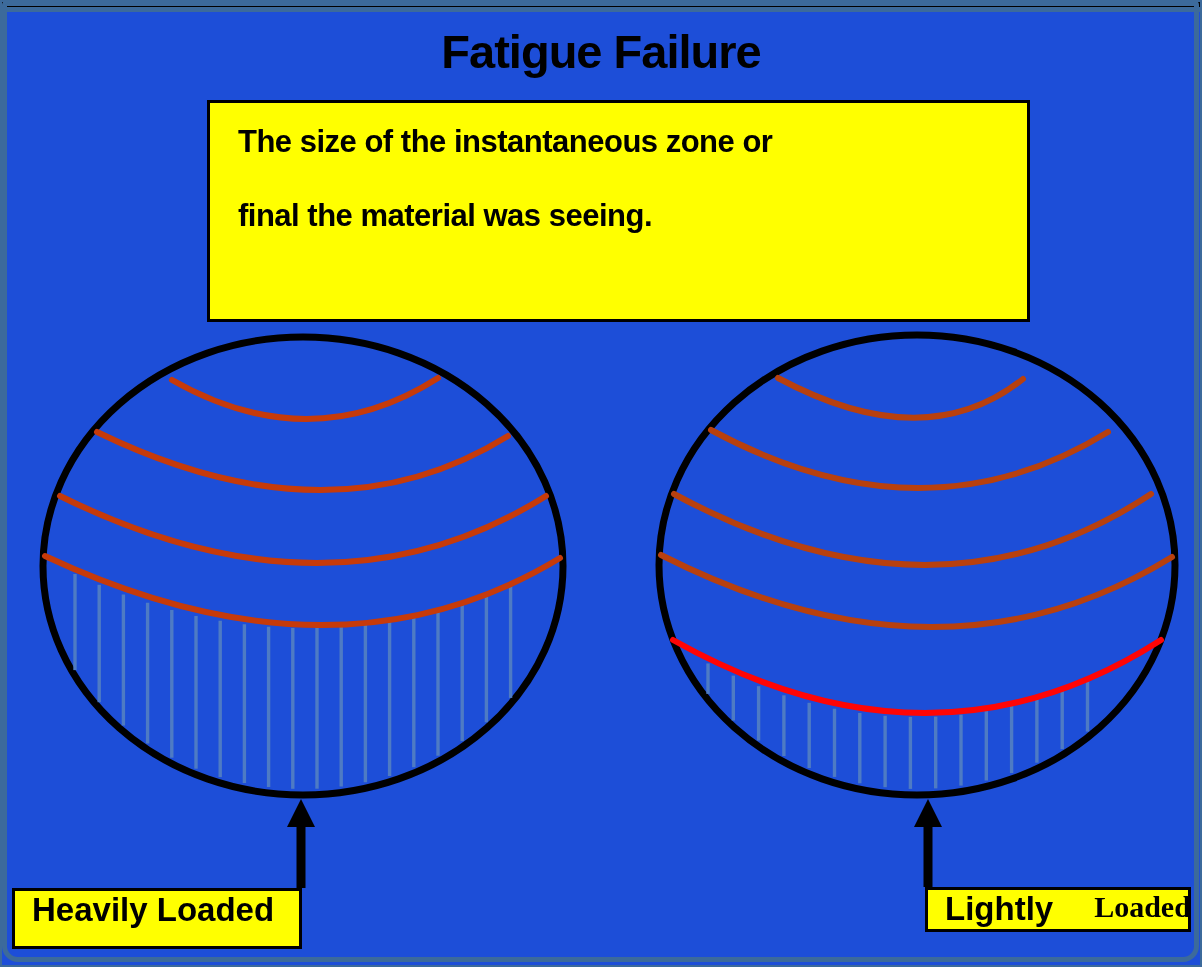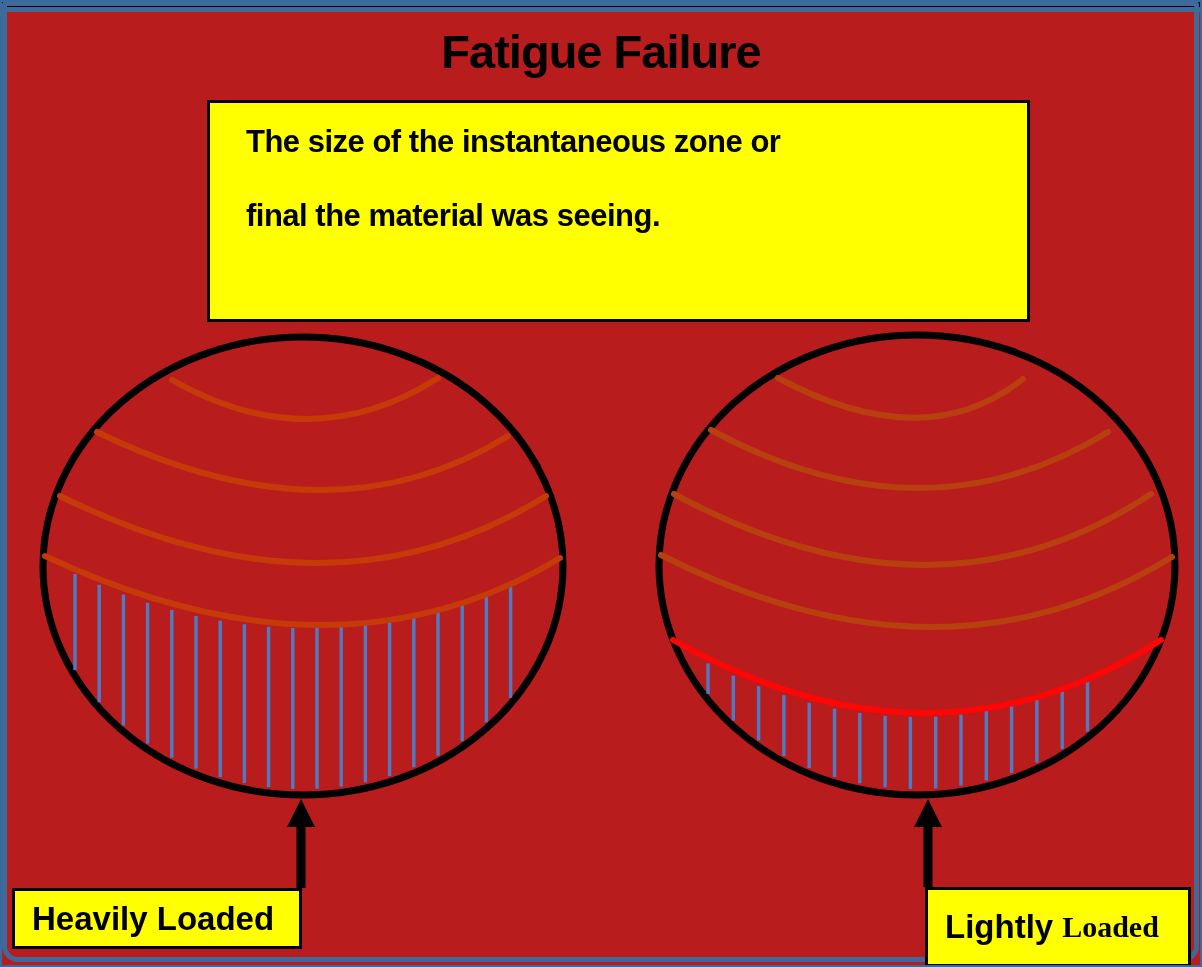--- a/index.html
+++ b/index.html
@@ -9,21 +9,21 @@
     --orange-right:#B8400E;
     --hatch-blue:#4E7BC4;
     --zone-red:#FF0505;
     --ink:#000000;
   }
   *{box-sizing:border-box;}
   html,body{margin:0;padding:0;background:#fff;}
   .page{
     position:relative;
     width:1202px;height:967px;
-    background:#b91c1c;
+    background:#1d4ed8;
     font-family:"Liberation Sans", sans-serif;
     overflow:hidden;
   }
   
   .page::after{
     content:"";position:absolute;inset:0;
     border:2px solid var(--frame-blue);
     pointer-events:none;
   }
   
@@ -41,44 +41,44 @@
   .title{
     position:absolute;top:24px;left:0;width:100%;
     text-align:center;
     font-size:47px;font-weight:bold;color:var(--ink);
     letter-spacing:-1px;
   }
   .info-box{
     position:absolute;left:207px;top:100px;width:823px;height:222px;
     background:var(--yellow);
     border:3px solid var(--ink);
-    padding:2px 36px;
+    padding:2px 28px;
     font-size:31px;font-weight:bold;color:var(--ink);
     letter-spacing:-0.5px;
   }
   .info-line{line-height:74px;white-space:nowrap;}
   .diagram{position:absolute;left:0;top:0;}
   .rim{fill:none;stroke:var(--ink);stroke-width:7;}
   .beach{fill:none;stroke-width:6;stroke-linecap:round;}
   .bl{stroke:var(--orange-left);}
   .br{stroke:var(--orange-right);}
   .redline{fill:none;stroke:var(--zone-red);stroke-width:6;stroke-linecap:round;}
   .arrow-shaft{stroke:var(--ink);stroke-width:9;}
   .arrow-head{fill:var(--ink);}
   .tag{
     position:absolute;
     background:var(--yellow);
     border:3px solid var(--ink);
     font-weight:bold;color:var(--ink);
     font-size:33px;
-    display:flex;align-items:center;
+    display:flex;align-items:flex-start;
     white-space:nowrap;
   }
   .tag-left{left:12px;top:888px;width:290px;height:61px;padding-left:17px;}
-  .tag-right{left:925px;top:887px;width:266px;height:80px;padding-left:17px;}
+  .tag-right{left:925px;top:887px;width:266px;height:45px;padding-left:17px;gap:32px;}
   .serif-word{font-family:"Liberation Serif", serif;margin-left:9px;font-size:30px;}
 </style>
 </head>
 <body>
 
 <div class="page">
   <div class="topbar"></div>
   <div class="frame"></div>
 
   <div class="title">Fatigue Failure</div>

